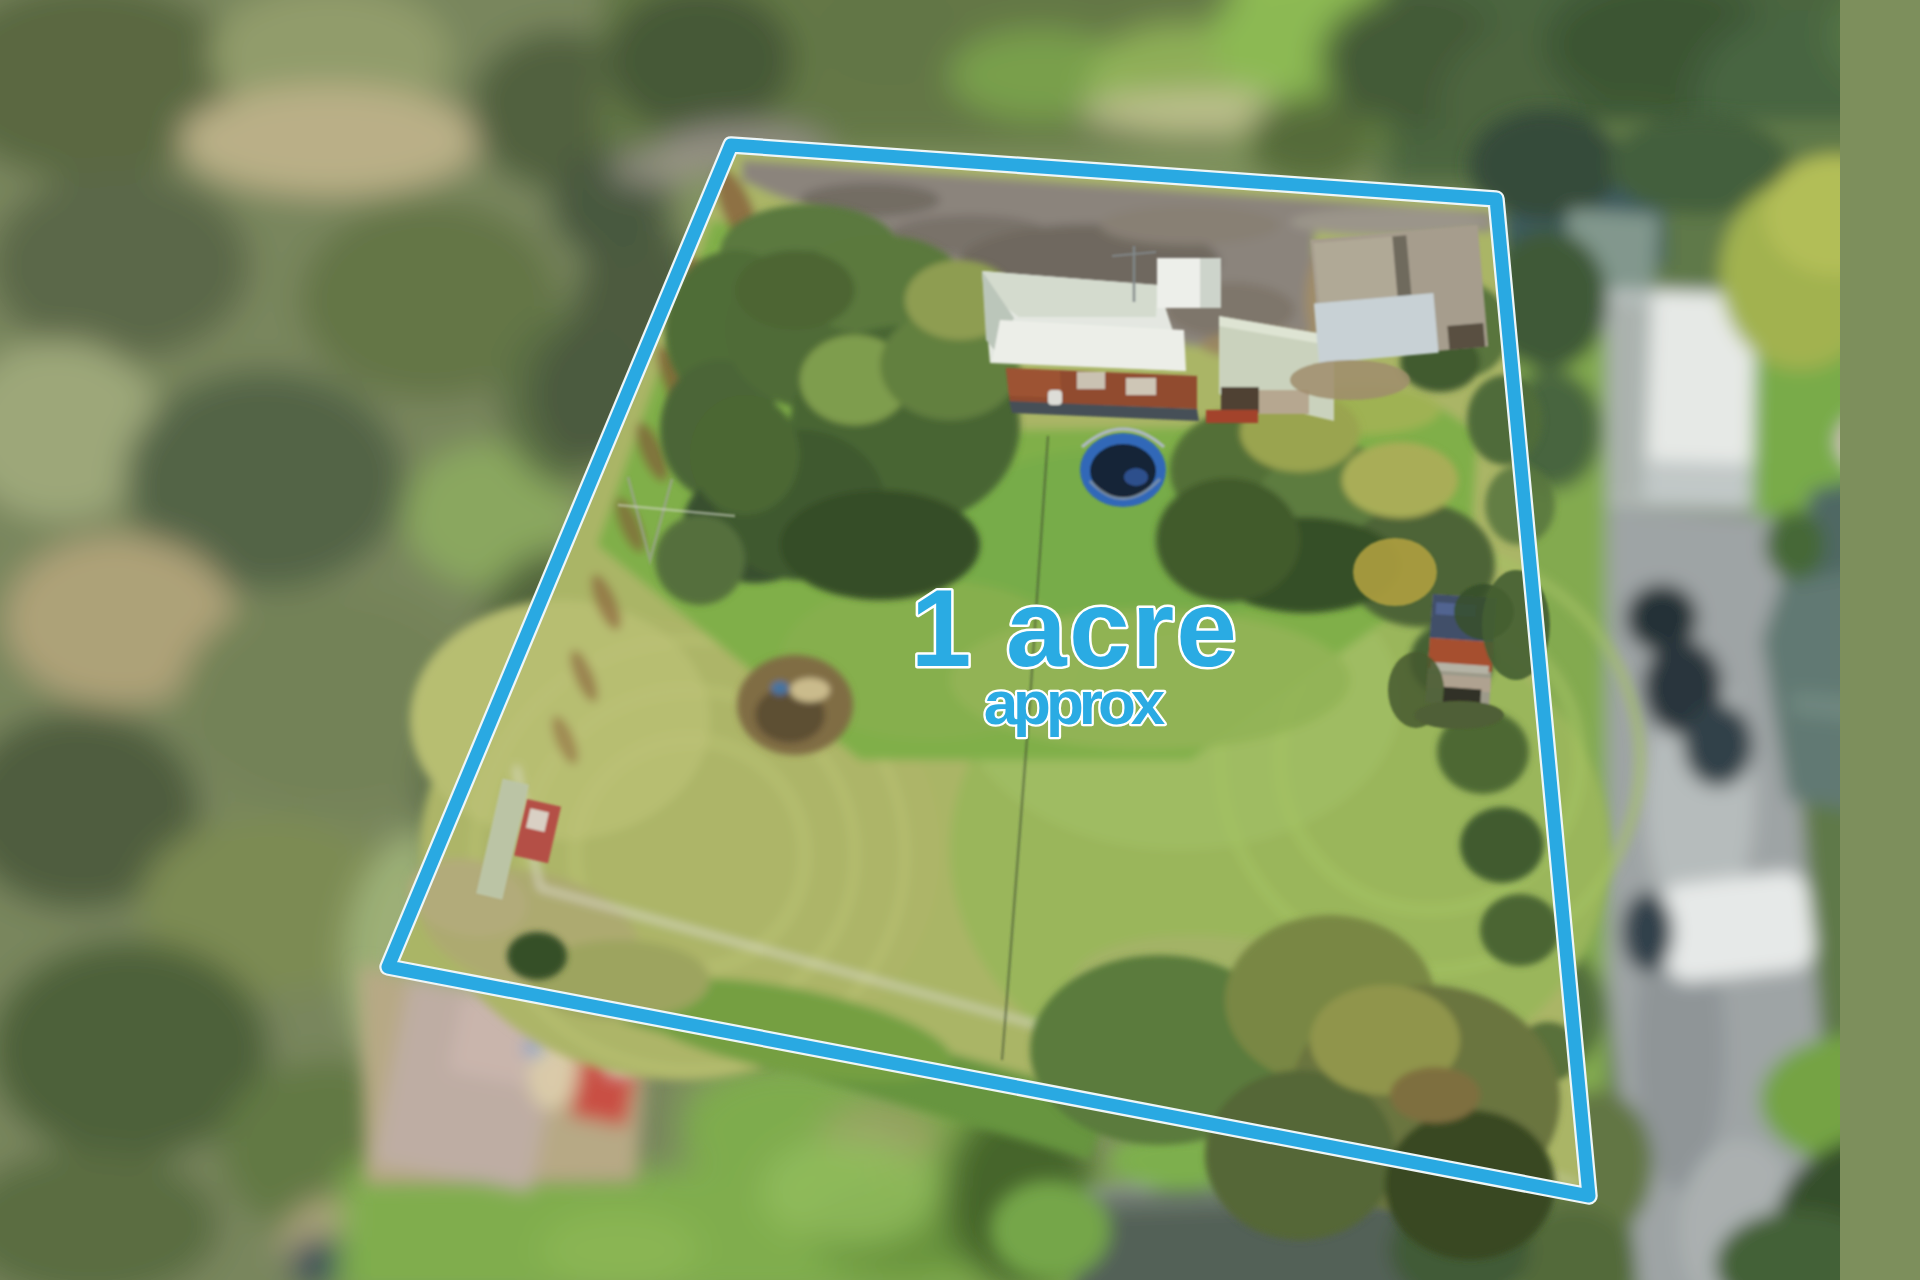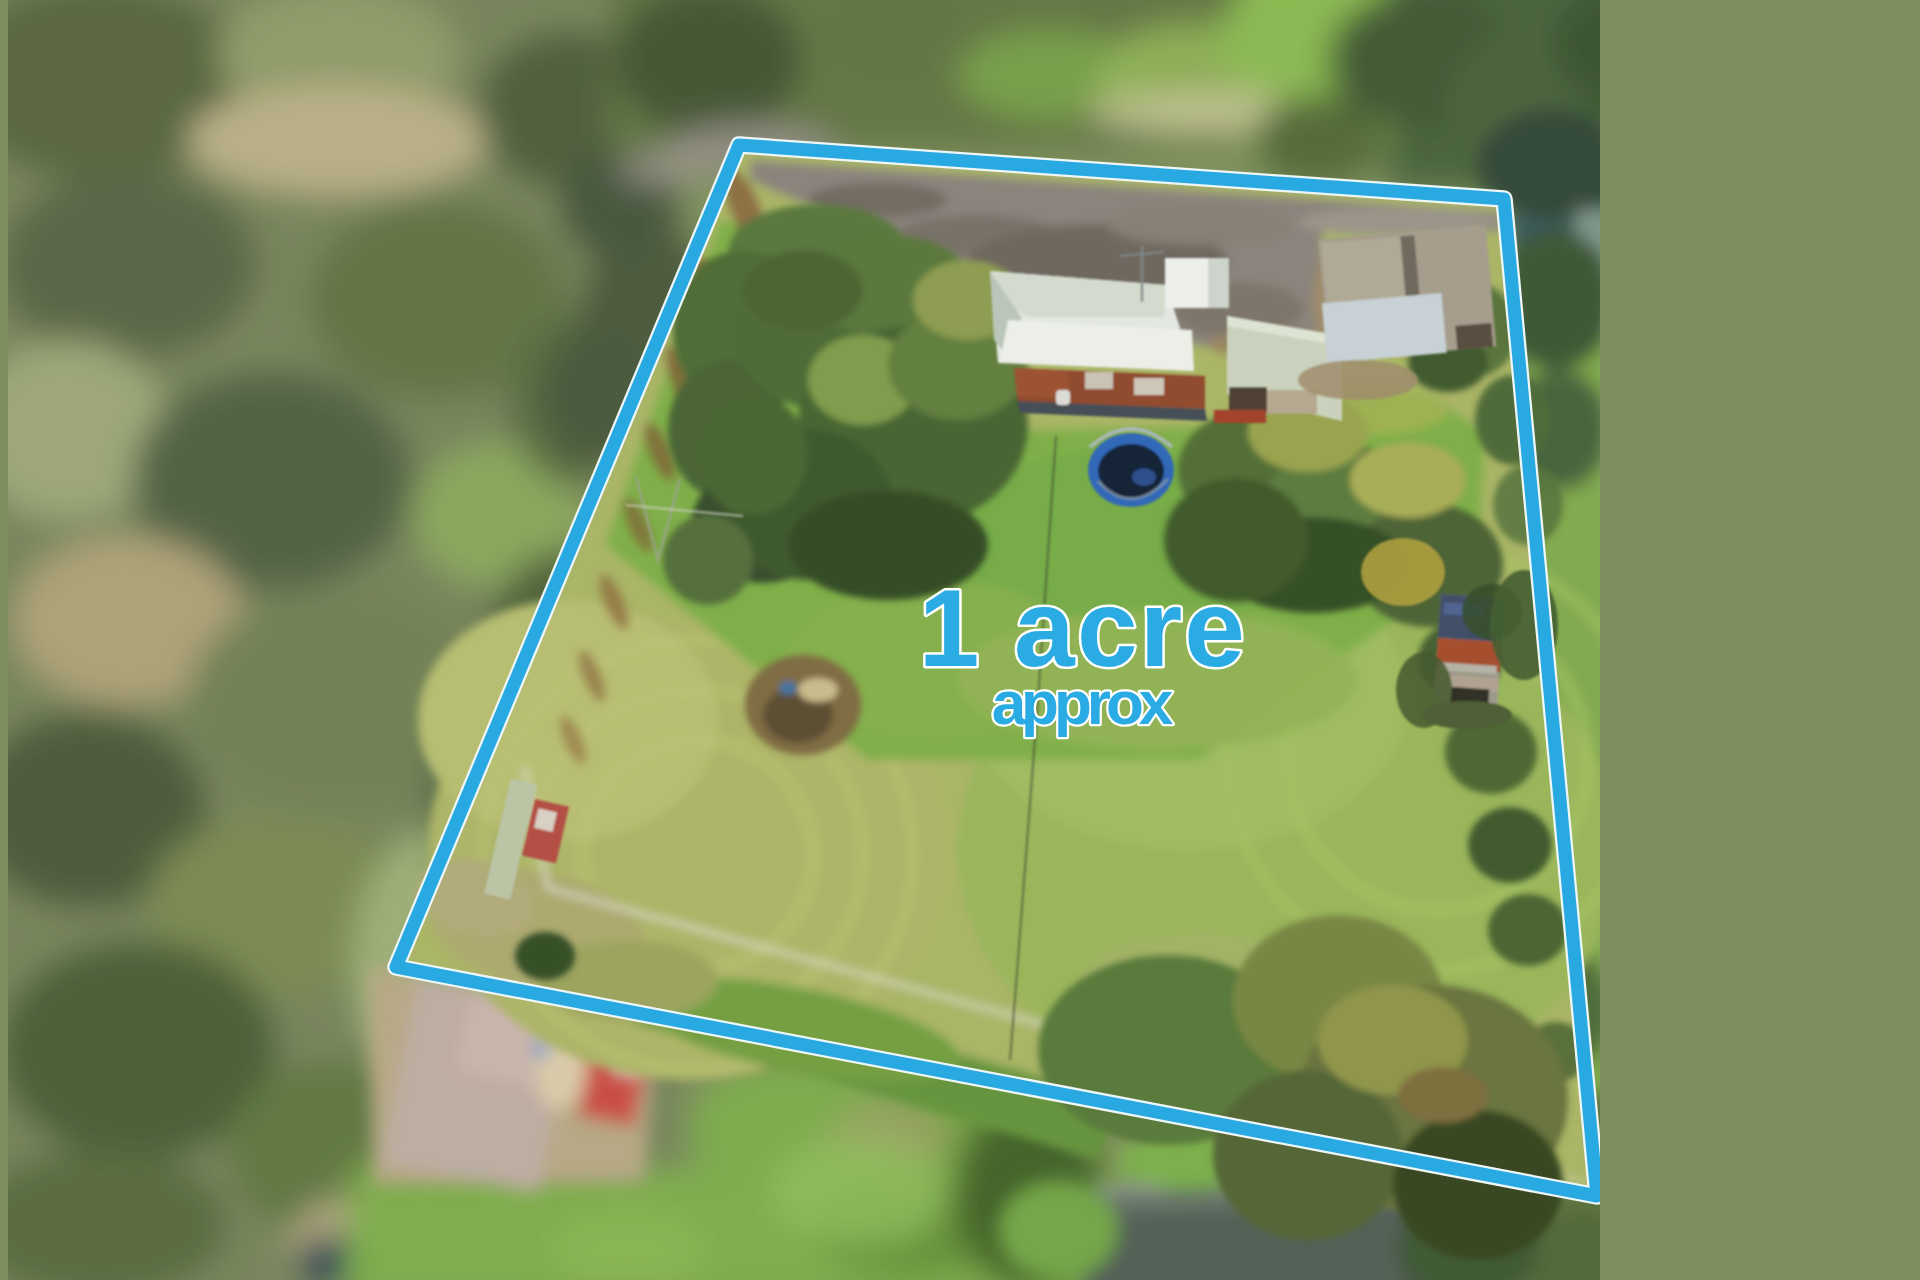--- a/index.html
+++ b/index.html
@@ -1,16 +1,16 @@
 <!DOCTYPE html>
 <html><head>
 <meta charset="utf-8">
 <style>
   html,body{margin:0;padding:0;background:#7d8f5c;}
-  #wrap{position:relative;width:1592px;height:1280px;overflow:hidden;padding-left:8px;}
+  #wrap{position:relative;width:1840px;height:1280px;overflow:hidden;}
   svg{display:block;}
   text{font-family:"Liberation Sans",sans-serif;}
 </style>
 </head>
 <body>
 <div id="wrap">
 <svg width="1920" height="1280" viewBox="0 0 1920 1280" xmlns="http://www.w3.org/2000/svg">
 <defs>
   <filter id="b16" x="-40%" y="-40%" width="180%" height="180%">
           <feGaussianBlur stdDeviation="16"></feGaussianBlur>

